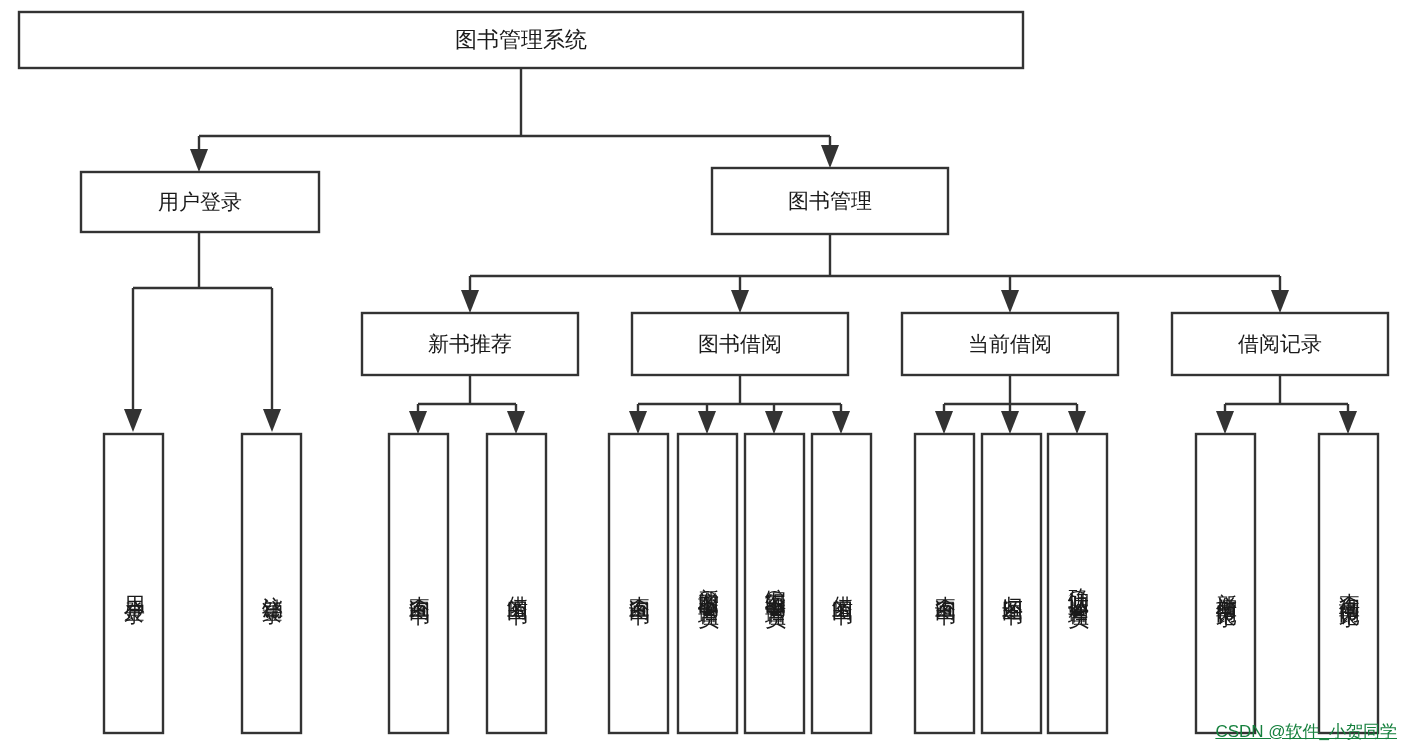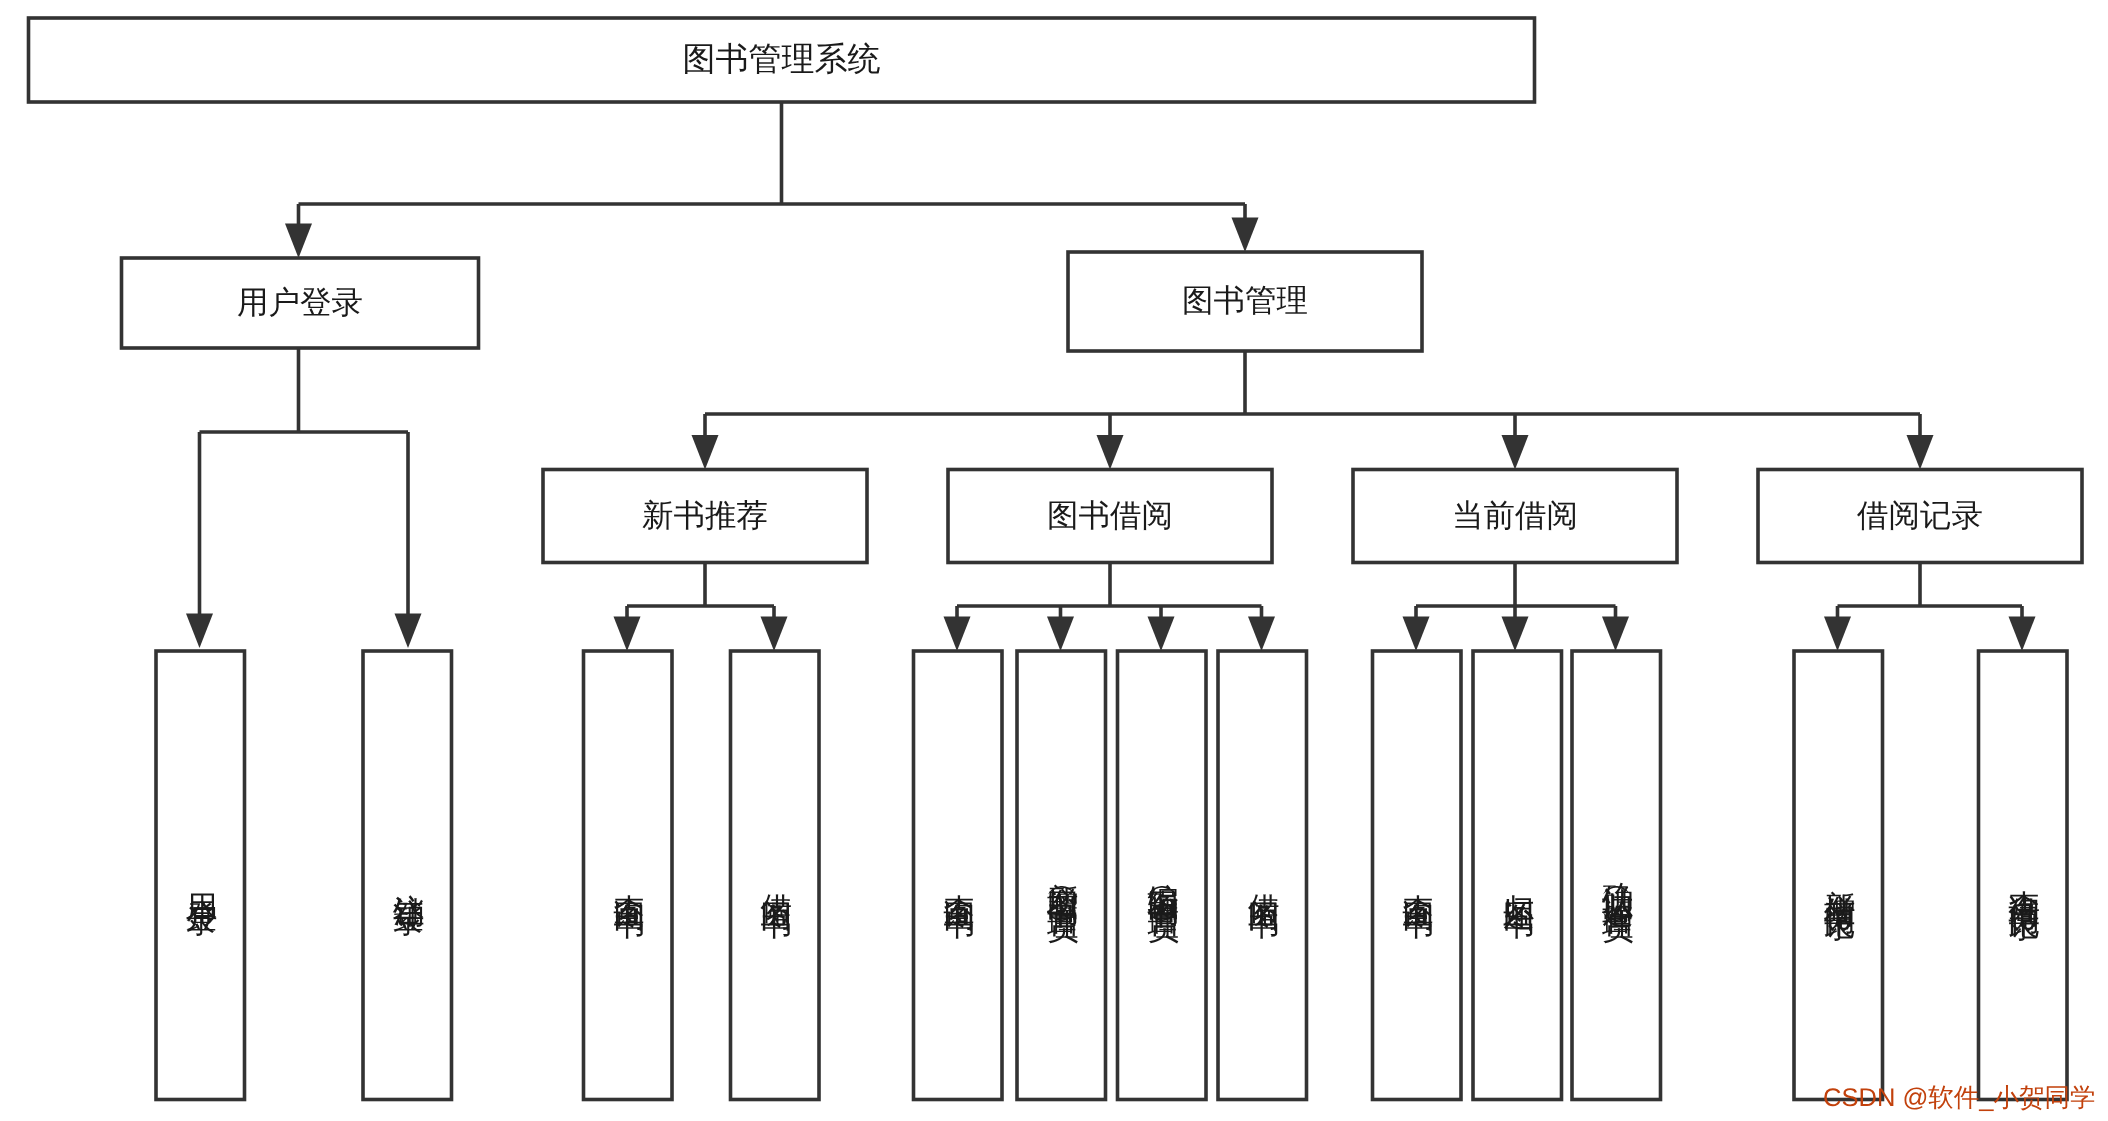--- a/index.html
+++ b/index.html
@@ -50,24 +50,25 @@
   .arrow-head {
     fill: #333333;
     stroke: none;
   }
   .watermark {
     position: absolute;
     right: 8px;
     bottom: 4px;
     font-family: "Liberation Sans", "DejaVu Sans", sans-serif;
     font-size: 17px;
-    color: #c2410c;
+    color: #15803d;
     white-space: nowrap;
     pointer-events: none;
     user-select: none;
+    text-decoration: underline;
   }
 </style>
 </head>
 <body>
 
 <svg id="diagram" viewBox="0 0 1405 747" xmlns="http://www.w3.org/2000/svg">
 
   <g>
 
     <path class="edge" d="M 521 68 L 521 136 M 199 136 L 830 136 M 199 136 L 199 160 M 830 136 L 830 156"></path>

